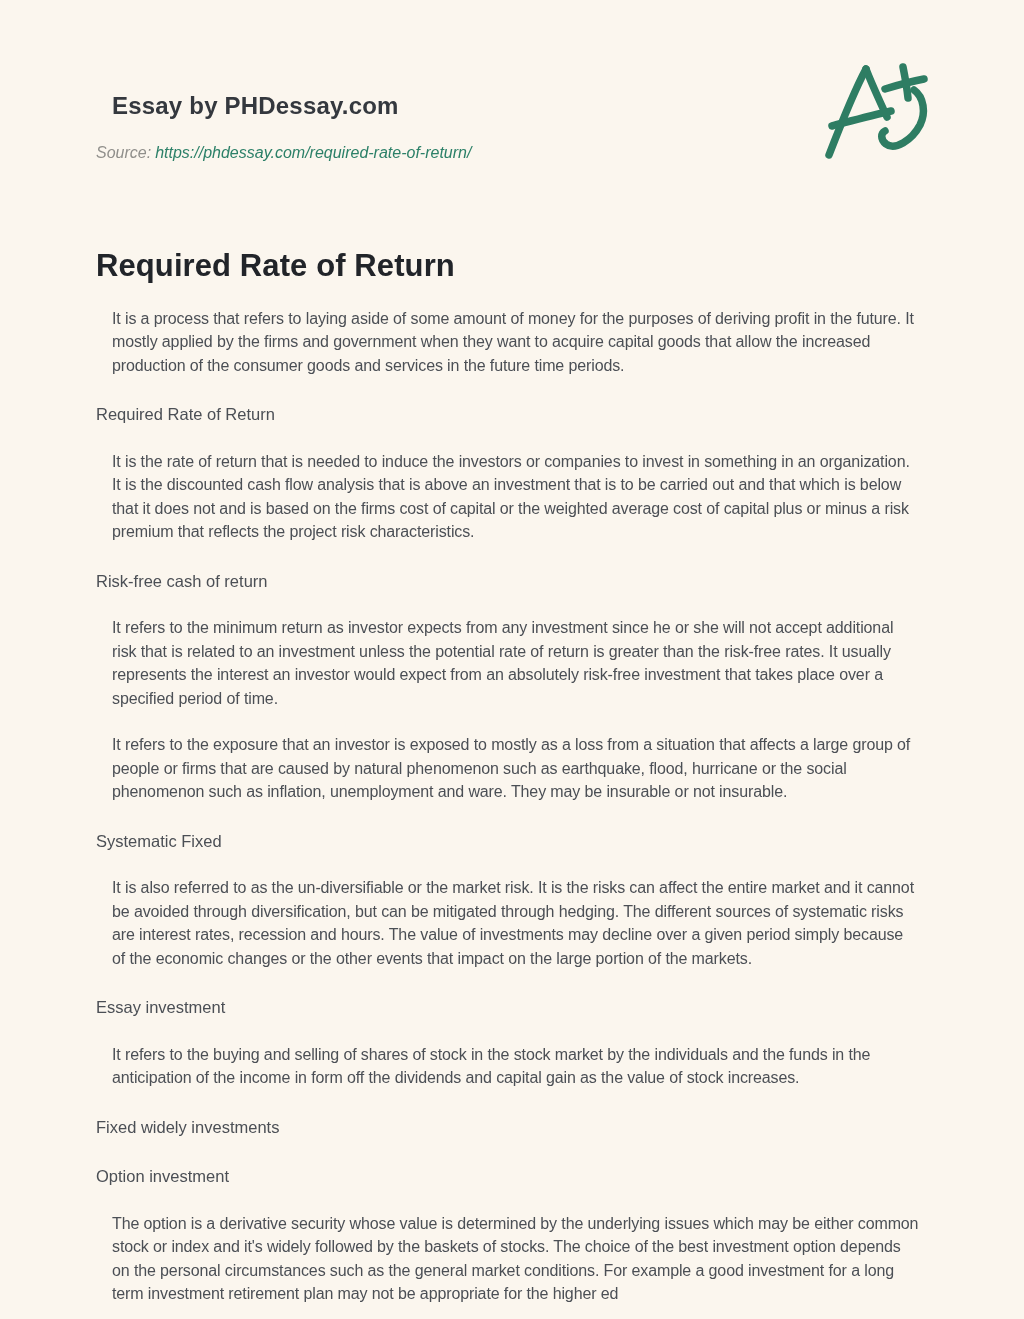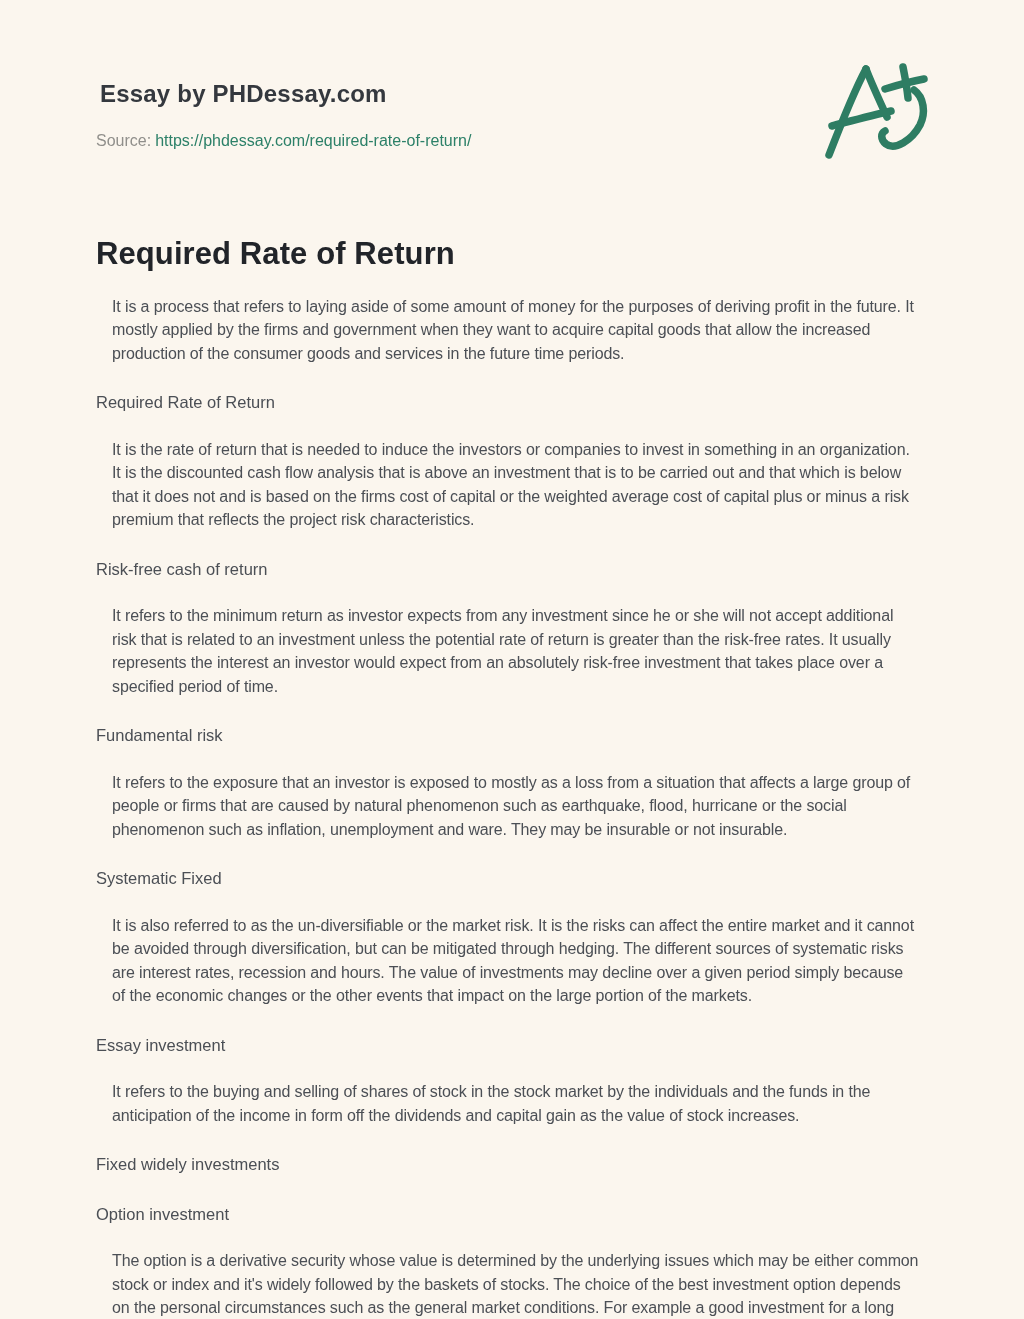--- a/index.html
+++ b/index.html
@@ -14,32 +14,33 @@
     position: relative;
     font-family: "Liberation Sans", "DejaVu Sans", sans-serif;
   }
   .page {
     position: relative;
     padding: 76px 88px 0 96px;
     box-sizing: border-box;
     width: 1024px;
   }
   .site-title {
-    margin: 4px;
+    margin: 16px;
     font-size: 24px;
     line-height: 1.2;
     font-weight: 700;
     color: #34383e;
     letter-spacing: 0.2px;
   }
   .source-line {
     margin-top: 22px;
     font-size: 16px;
     line-height: 1.2;
     color: #908f8b;
+    font-style: italic;
   }
   .source-link {
     color: #2c8068;
     text-decoration: none;
     margin-left: 4px;
   }
   .brand-logo {
     position: absolute;
     top: 62px;
     left: 825px;
@@ -96,21 +97,20 @@
   </div>
 
   <h1 class="article-title">Required Rate of Return</h1>
 
   <article class="essay">
       <p>It is a process that refers to laying aside of some amount of money for the purposes of deriving profit in the future. It mostly applied by the firms and government when they want to acquire capital goods that allow the increased production of the consumer goods and services in the future time periods.</p>
       <h2>Required Rate of Return</h2>
       <p>It is the rate of return that is needed to induce the investors or companies to invest in something in an organization. It is the discounted cash flow analysis that is above an investment that is to be carried out and that which is below that it does not and is based on the firms cost of capital or the weighted average cost of capital plus or minus a risk premium that reflects the project risk characteristics.</p>
       <h2>Risk-free cash of return</h2>
       <p>It refers to the minimum return as investor expects from any investment since he or she will not accept additional risk that is related to an investment unless the potential rate of return is greater than the risk-free rates. It usually represents the interest an investor would expect from an absolutely risk-free investment that takes place over a specified period of time.</p>
-      <h2>Fundamental risk</h2>
       <p>It refers to the exposure that an investor is exposed to mostly as a loss from a situation that affects a large group of people or firms that are caused by natural phenomenon such as earthquake, flood, hurricane or the social phenomenon such as inflation, unemployment and ware. They may be insurable or not insurable.</p>
       <h2>Systematic Fixed</h2>
       <p>It is also referred to as the un-diversifiable or the market risk. It is the risks can affect the entire market and it cannot be avoided through diversification, but can be mitigated through hedging. The different sources of systematic risks are interest rates, recession and hours. The value of investments may decline over a given period simply because of the economic changes or the other events that impact on the large portion of the markets.</p>
       <h2>Essay investment</h2>
       <p>It refers to the buying and selling of shares of stock in the stock market by the individuals and the funds in the anticipation of the income in form off the dividends and capital gain as the value of stock increases.</p>
       <h2>Fixed widely investments</h2>
       <h2>Option investment</h2>
       <p>The option is a derivative security whose value is determined by the underlying issues which may be either common stock or index and it's widely followed by the baskets of stocks. The choice of the best investment option depends on the personal circumstances such as the general market conditions. For example a good investment for a long term investment retirement plan may not be appropriate for the higher ed</p>
     </article>
 

